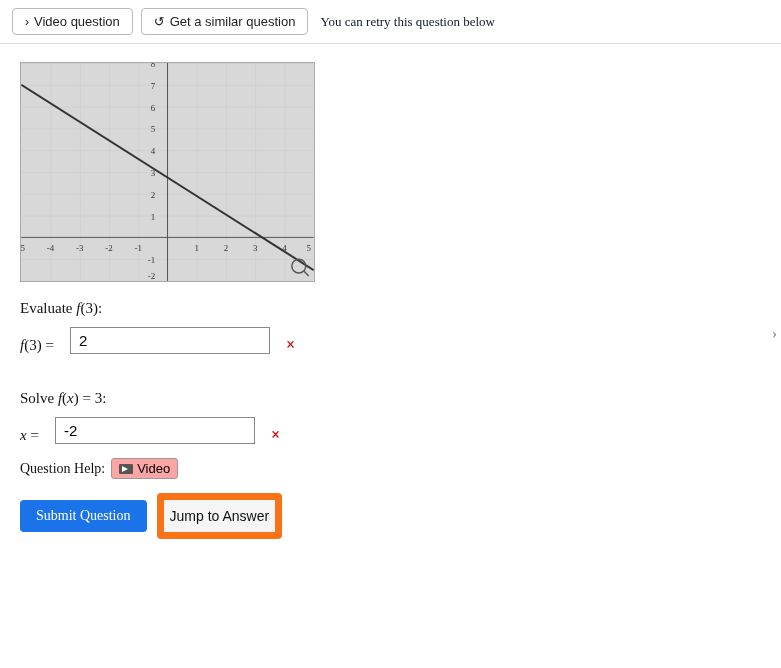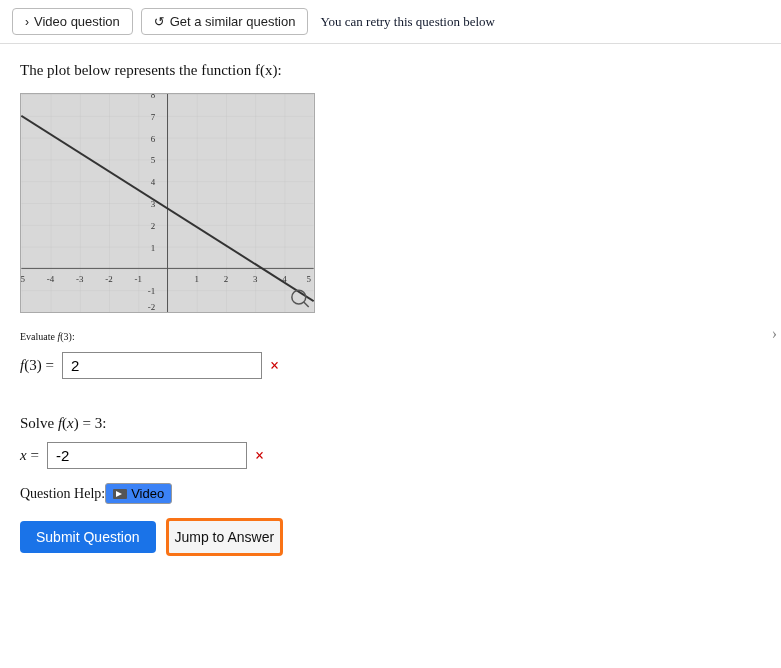--- a/index.html
+++ b/index.html
@@ -68,28 +68,28 @@
       position: relative;
       margin-bottom: 18px;
       background: #e8e8e8;
       border: 1px solid #aaa;
     }
     .graph-svg {
       width: 100%;
       height: 100%;
     }
     .evaluate-label {
-      font-size: 10px;
+      font-size: 15px;
       margin-bottom: 10px;
     }
     .answer-row {
       display: flex;
-      align-items: center;
+      align-items: flex-end;
       margin-bottom: 14px;
-      gap: 8px;
+      gap: 16px;
     }
     .answer-label {
       font-size: 15px;
       white-space: nowrap;
     }
     .answer-input {
       border: 1px solid #888;
       padding: 4px 8px;
       font-size: 15px;
       width: 200px;
@@ -105,27 +105,27 @@
     .solve-label {
       font-size: 15px;
       margin-bottom: 10px;
       margin-top: 36px;
     }
     .question-help {
       font-size: 14px;
       margin-bottom: 14px;
       display: flex;
       align-items: center;
-      gap: 0;
+      gap: 6px;
     }
     .video-btn {
       display: inline-flex;
       align-items: center;
       gap: 4px;
-      background: #3b82f6;
+      background: #fca5a5;
       border: 1px solid #999;
       border-radius: 3px;
       padding: 2px 7px;
       font-size: 13px;
       cursor: pointer;
     }
     .video-icon {
       width: 14px;
       height: 10px;
       background: #555;
@@ -148,25 +148,26 @@
       gap: 10px;
     }
     .submit-btn {
       background: #1a73e8;
       color: #fff;
       border: none;
       border-radius: 4px;
       padding: 8px 16px;
       font-size: 14px;
       cursor: pointer;
+      font-family: Liberation Serif, serif;
     }
     .jump-btn {
       background: #f5f5f5;
       color: #111;
-      border: 3px solid #f97316;
+      border: 7px solid #f97316;
       border-radius: 4px;
       padding: 8px 6px;
       font-size: 14px;
       cursor: pointer;
     }
     .right-arrow-decoration {
       position: absolute;
       right: 4px;
       top: 50%;
       transform: translateY(-50%);
@@ -186,23 +187,20 @@
     </button>
     <button class="top-bar-btn-blue">
       <span>↺</span>
       <span>Get a similar question</span>
     </button>
     <span class="retry-text">You can retry this question below</span>
   </div>
 
   <div class="content-area">
 
-    <div class="intro-text">
-      <span>The plot below represents the function f(x):</span>
-    </div>
 
     <div class="graph-container">
       <svg class="graph-svg" viewBox="0 0 295 220">
 
         <rect width="295" height="220" fill="#d8d8d8"></rect>
 
         <defs>
           <pattern id="grid" width="29.5" height="22" patternUnits="userSpaceOnUse" x="0" y="0">
             <path d="M 29.5 0 L 0 0 0 22" fill="none" stroke="#bbb" stroke-width="0.5"></path>
           </pattern>

